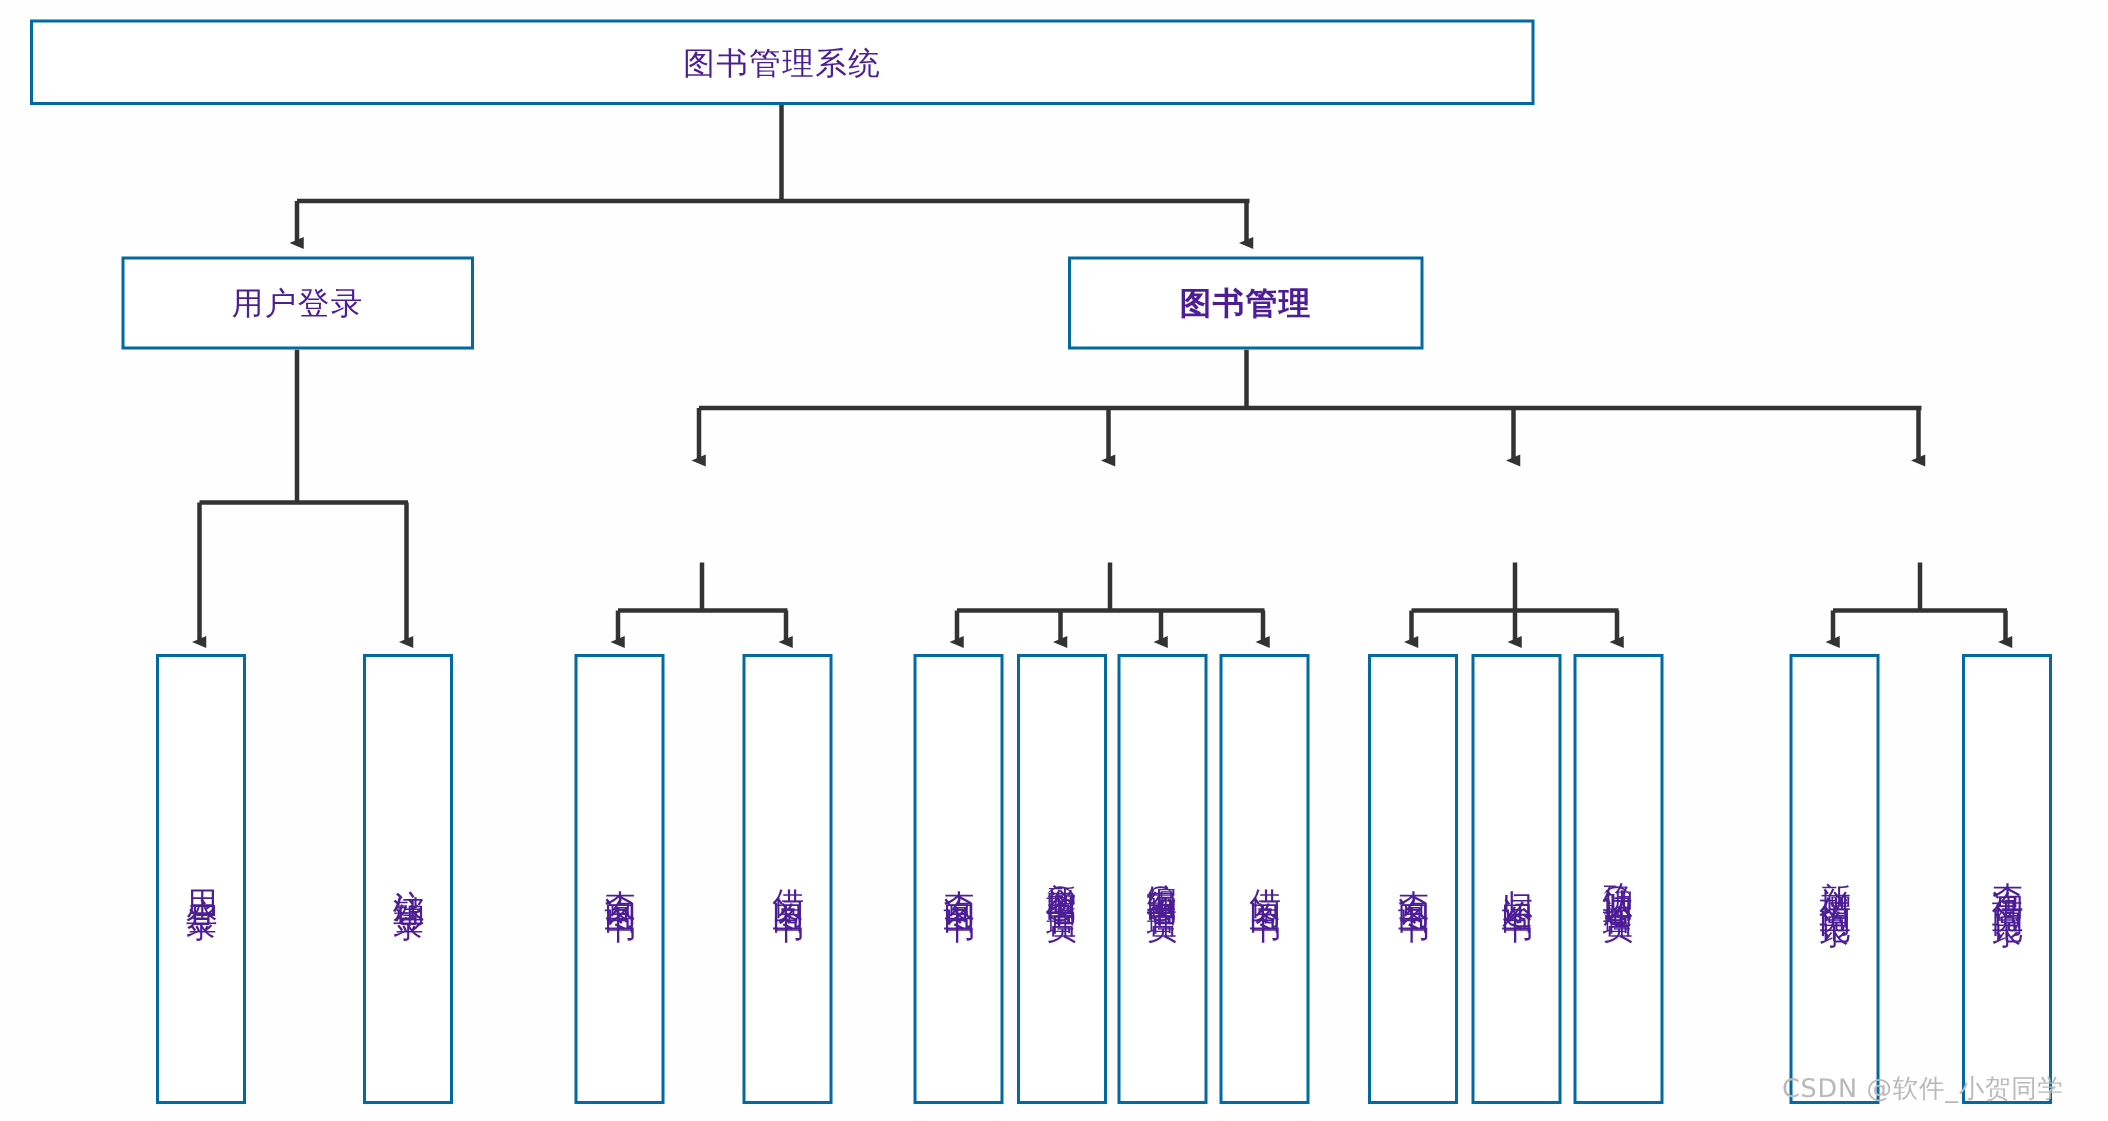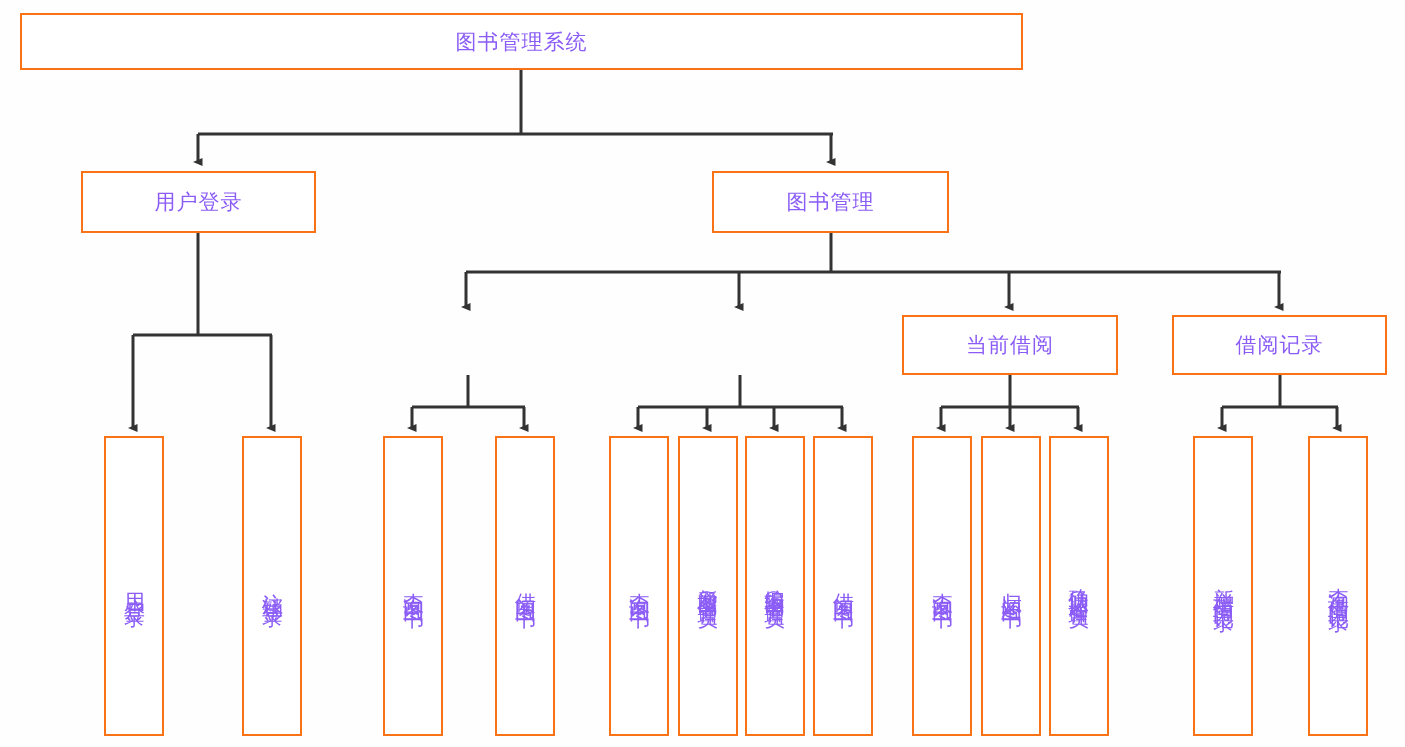--- a/index.html
+++ b/index.html
@@ -20,26 +20,26 @@
   #edges {
     position: absolute;
     left: 0;
     top: 0;
     width: 1405px;
     height: 747px;
   }
   .node {
     position: absolute;
     box-sizing: border-box;
-    border: 2px solid #f97316;
+    border: 2px solid #0369a1;
     background: #ffffff;
     display: flex;
     align-items: center;
     justify-content: center;
-    color: #8b5cf6;
+    color: #4c1d95;
     text-align: center;
   }
   .node.h {
     font-size: 21px;
     letter-spacing: 1px;
   }
   .node.v {
     font-size: 21px;
   }
   .node.v .vlabel {
@@ -115,30 +115,24 @@
     </g>
   </svg>
 
   <div class="node h" style="left:20px; top:13px; width:1003px; height:57px;">
     <span>图书管理系统</span>
   </div>
 
   <div class="node h" style="left:81px; top:171px; width:235px; height:62px;">
     <span>用户登录</span>
   </div>
-  <div class="node h" style="left:712px; top:171px; width:237px; height:62px;">
+  <div class="node h" style="left:712px; top:171px; width:237px; height:62px;font-weight:bold;">
     <span>图书管理</span>
   </div>
 
-  <div class="node h" style="left:902px; top:315px; width:216px; height:60px;">
-    <span>当前借阅</span>
-  </div>
-  <div class="node h" style="left:1172px; top:315px; width:215px; height:60px;">
-    <span>借阅记录</span>
-  </div>
 
   <div class="node v" style="left:104px; top:436px; width:60px; height:300px;">
     <span class="vlabel">用户登录</span>
   </div>
   <div class="node v" style="left:242px; top:436px; width:60px; height:300px;">
     <span class="vlabel">注销登录</span>
   </div>
 
   <div class="node v" style="left:383px; top:436px; width:60px; height:300px;">
     <span class="vlabel">查询图书</span>
@@ -170,14 +164,15 @@
     <span class="vlabel" style="letter-spacing:3px;">确认归还（管理员）</span>
   </div>
 
   <div class="node v" style="left:1193px; top:436px; width:60px; height:300px;">
     <span class="vlabel">新增借阅记录</span>
   </div>
   <div class="node v" style="left:1308px; top:436px; width:60px; height:300px;">
     <span class="vlabel">查询借阅记录</span>
   </div>
 
+  <div class="watermark" style="left:1188px; top:714px;">CSDN @软件_小贺同学</div>
 
 </div>
 
 </body></html>

